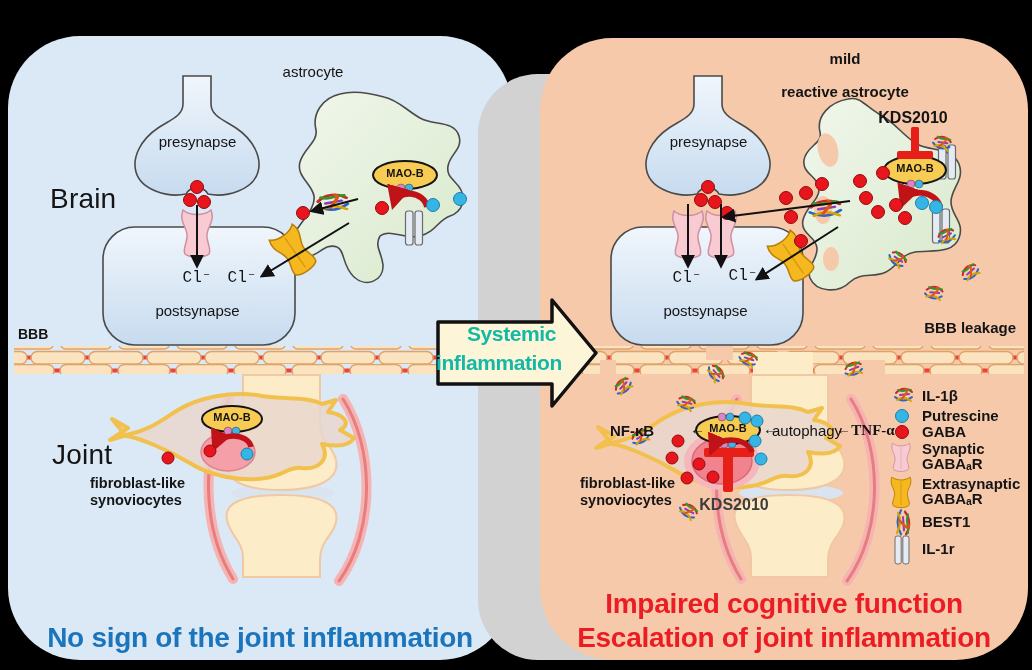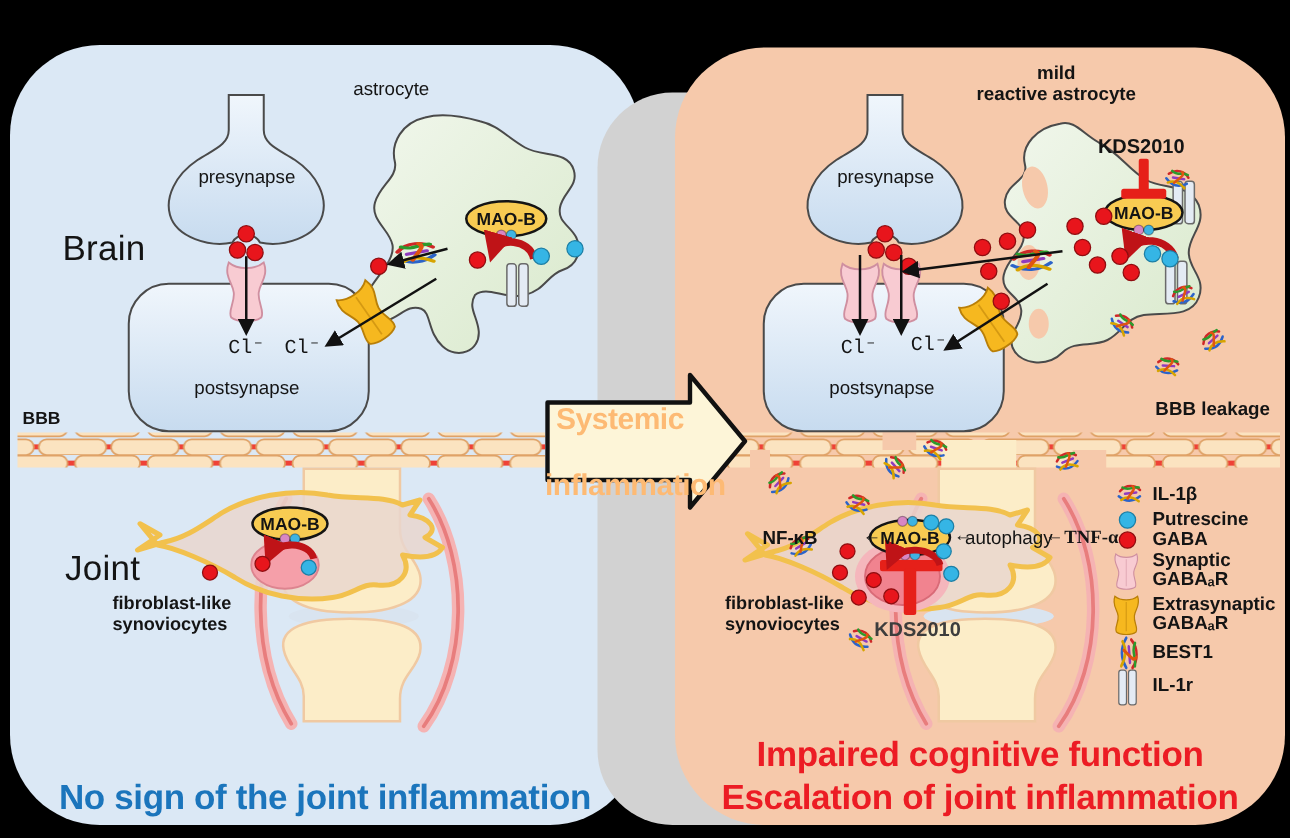--- a/index.html
+++ b/index.html
@@ -9,22 +9,22 @@
   .lbl{position:absolute;color:#141414;white-space:nowrap;line-height:1.05;}
   .ctr{text-align:center;}
   .big{font-size:28px;font-weight:400;letter-spacing:.2px;}
   .small{font-size:15px;}
   .semib{font-weight:600;}
   .bold{font-weight:700;}
   .cl{font-size:16px;font-family:Liberation Mono, monospace;}
   .caption{font-size:28px;font-weight:700;letter-spacing:-0.3px;}
   .cap-left{color:#1b75bc;}
   .cap-right{color:#ec1c24;}
-  .sysline{font-size:24px;font-weight:700;color:#fdba74;letter-spacing:-0.4px;}
-  .maob{font-size:14px;font-weight:600;}
+  .sysline{font-size:21px;font-weight:700;color:#14b8a6;letter-spacing:-0.4px;text-align:right;}
+  .maob{font-size:11px;font-weight:600;}
   .legend-lbl{font-size:15px;font-weight:700;}
   .sig{font-size:15px;}
   .kdsj{color:#3d3d3d;font-size:16px;font-weight:600;}
 </style>
 </head>
 <body>
 
 <div id="stage">
 
 <svg id="art" width="1032" height="670" viewBox="0 0 1032 670">
@@ -288,24 +288,24 @@
   <div class="lbl small ctr" style="left:140px;top:303px;width:115px;">postsynapse</div>
   <div class="lbl cl ctr" style="left:179px;top:270px;width:36px;">Cl⁻</div>
   <div class="lbl cl ctr" style="left:224px;top:270px;width:36px;">Cl⁻</div>
   <div class="lbl maob ctr" style="left:375px;top:168px;width:60px;">MAO-B</div>
   <div class="lbl maob ctr" style="left:202px;top:412px;width:60px;">MAO-B</div>
   <div class="lbl semib" style="left:90px;top:476px;font-size:14.5px;">fibroblast-like</div>
   <div class="lbl semib" style="left:90px;top:493px;font-size:14.5px;">synoviocytes</div>
   <div class="lbl caption cap-left ctr" style="left:8px;top:623px;width:504px;">No sign of the joint inflammation</div>
 
   <div class="lbl sysline ctr" style="left:436px;top:323px;width:120px;">Systemic</div>
-  <div class="lbl sysline ctr" style="left:436px;top:352px;width:120px;margin-top:24px;">inflammation</div>
+  <div class="lbl sysline ctr" style="left:436px;top:352px;width:120px;">inflammation</div>
 
   <div class="lbl small semib ctr" style="left:775px;top:51px;width:140px;">mild</div>
-  <div class="lbl small semib ctr" style="left:775px;top:68px;width:140px;">reactive astrocyte</div>
+  <div class="lbl small semib ctr" style="left:775px;top:84px;width:140px;">reactive astrocyte</div>
   <div class="lbl bold ctr" style="left:868px;top:110px;width:90px;font-size:16px;">KDS2010</div>
   <div class="lbl small ctr" style="left:656px;top:134px;width:105px;">presynapse</div>
   <div class="lbl small ctr" style="left:648px;top:303px;width:115px;">postsynapse</div>
   <div class="lbl cl ctr" style="left:669px;top:270px;width:36px;">Cl⁻</div>
   <div class="lbl cl ctr" style="left:725px;top:268px;width:36px;">Cl⁻</div>
   <div class="lbl maob ctr" style="left:885px;top:163px;width:60px;">MAO-B</div>
   <div class="lbl bold" style="left:896px;top:320px;width:120px;text-align:right;font-size:15px;">BBB leakage</div>
 
   <div class="lbl sig bold ctr" style="left:602px;top:423px;width:60px;">NF-κB</div>
   <div class="lbl sig bold" style="left:690px;top:421px;">←</div>

